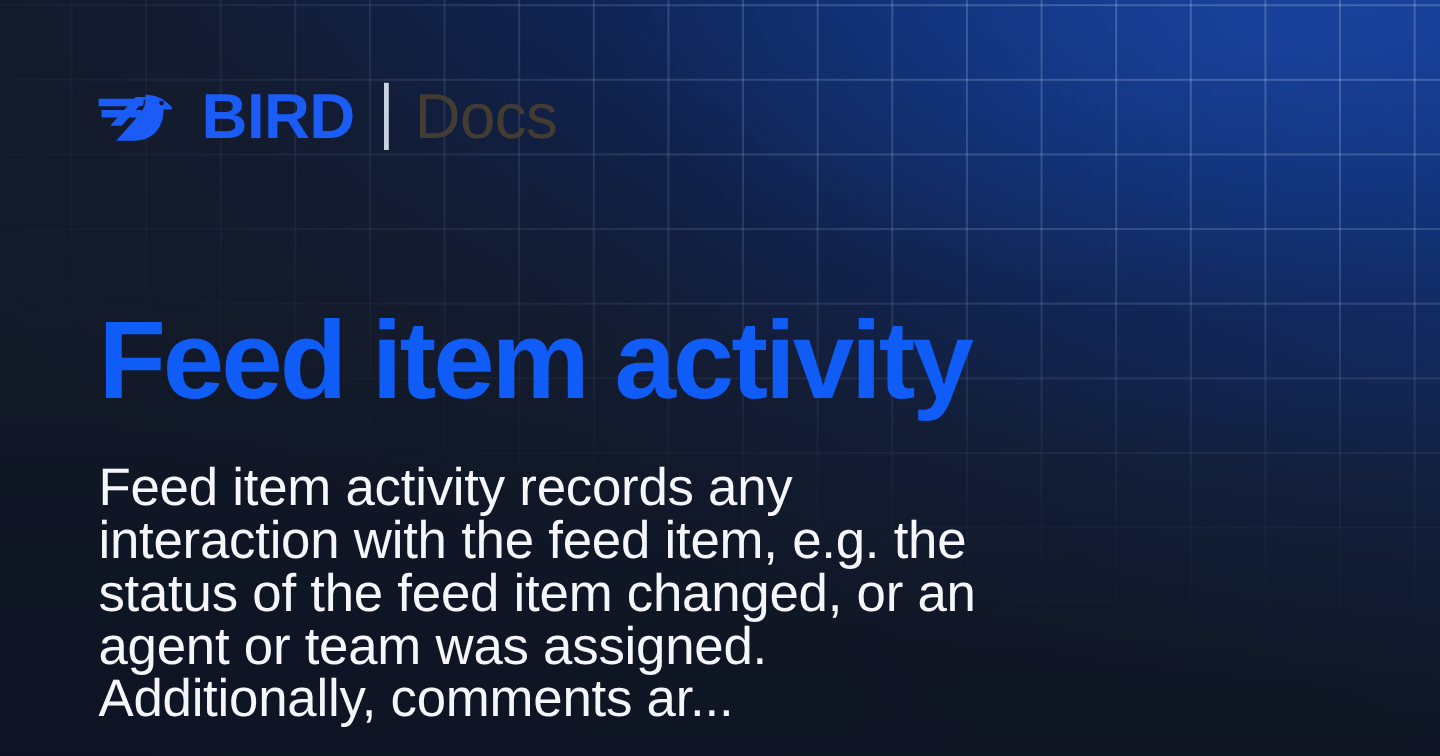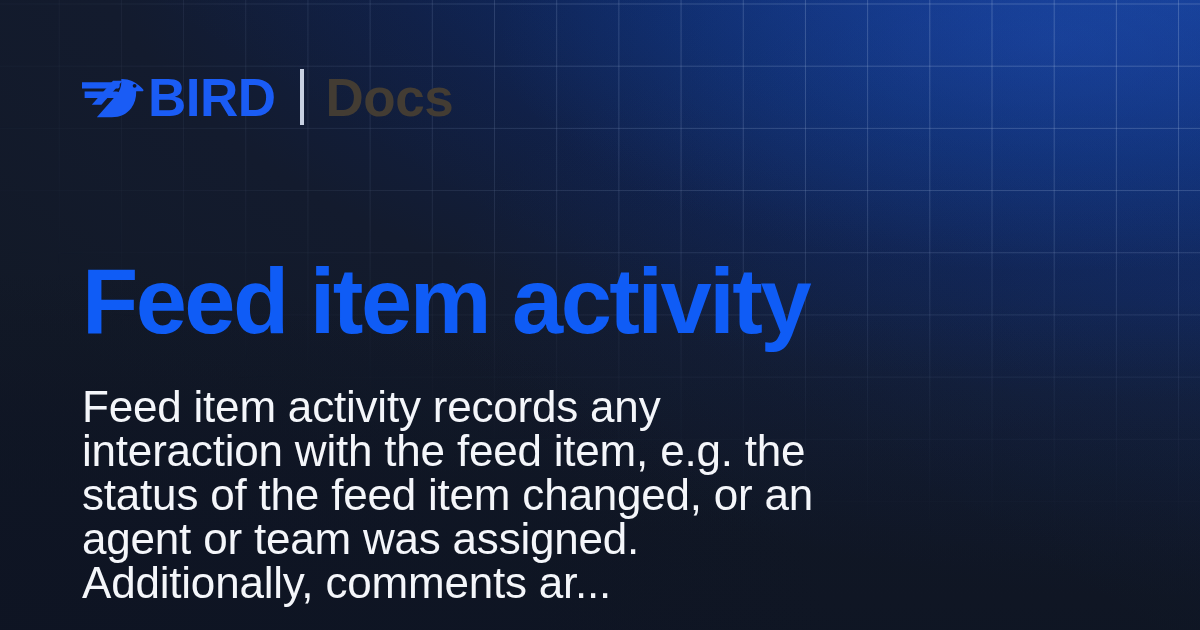--- a/index.html
+++ b/index.html
@@ -69,32 +69,32 @@
     left:82px; top:68px;
     display:flex; align-items:center;
   }
   .brand-mark { display:block; width:62px; height:58px; flex:none; }
   .brand-name {
     font-size:53px;
     font-weight:bold;
     letter-spacing:-0.5px;
     line-height:1;
     color:#1a5cf5;
-    margin-left:4px;
+    margin-left:24px;
     white-space:nowrap;
   }
   .brand-divider {
     width:4px; height:56px;
     background:#c8d1e2;
     margin:0 22px 0 24px;
     flex:none;
   }
   .brand-section {
     font-size:53px;
-    font-weight:bold;
+    font-weight:normal;
     letter-spacing:-0.5px;
     line-height:1;
     color:#433c33;
     white-space:nowrap;
   }
 
   .page-title {
     position:absolute;
     left:82px; top:255px;
     font-size:92px;

